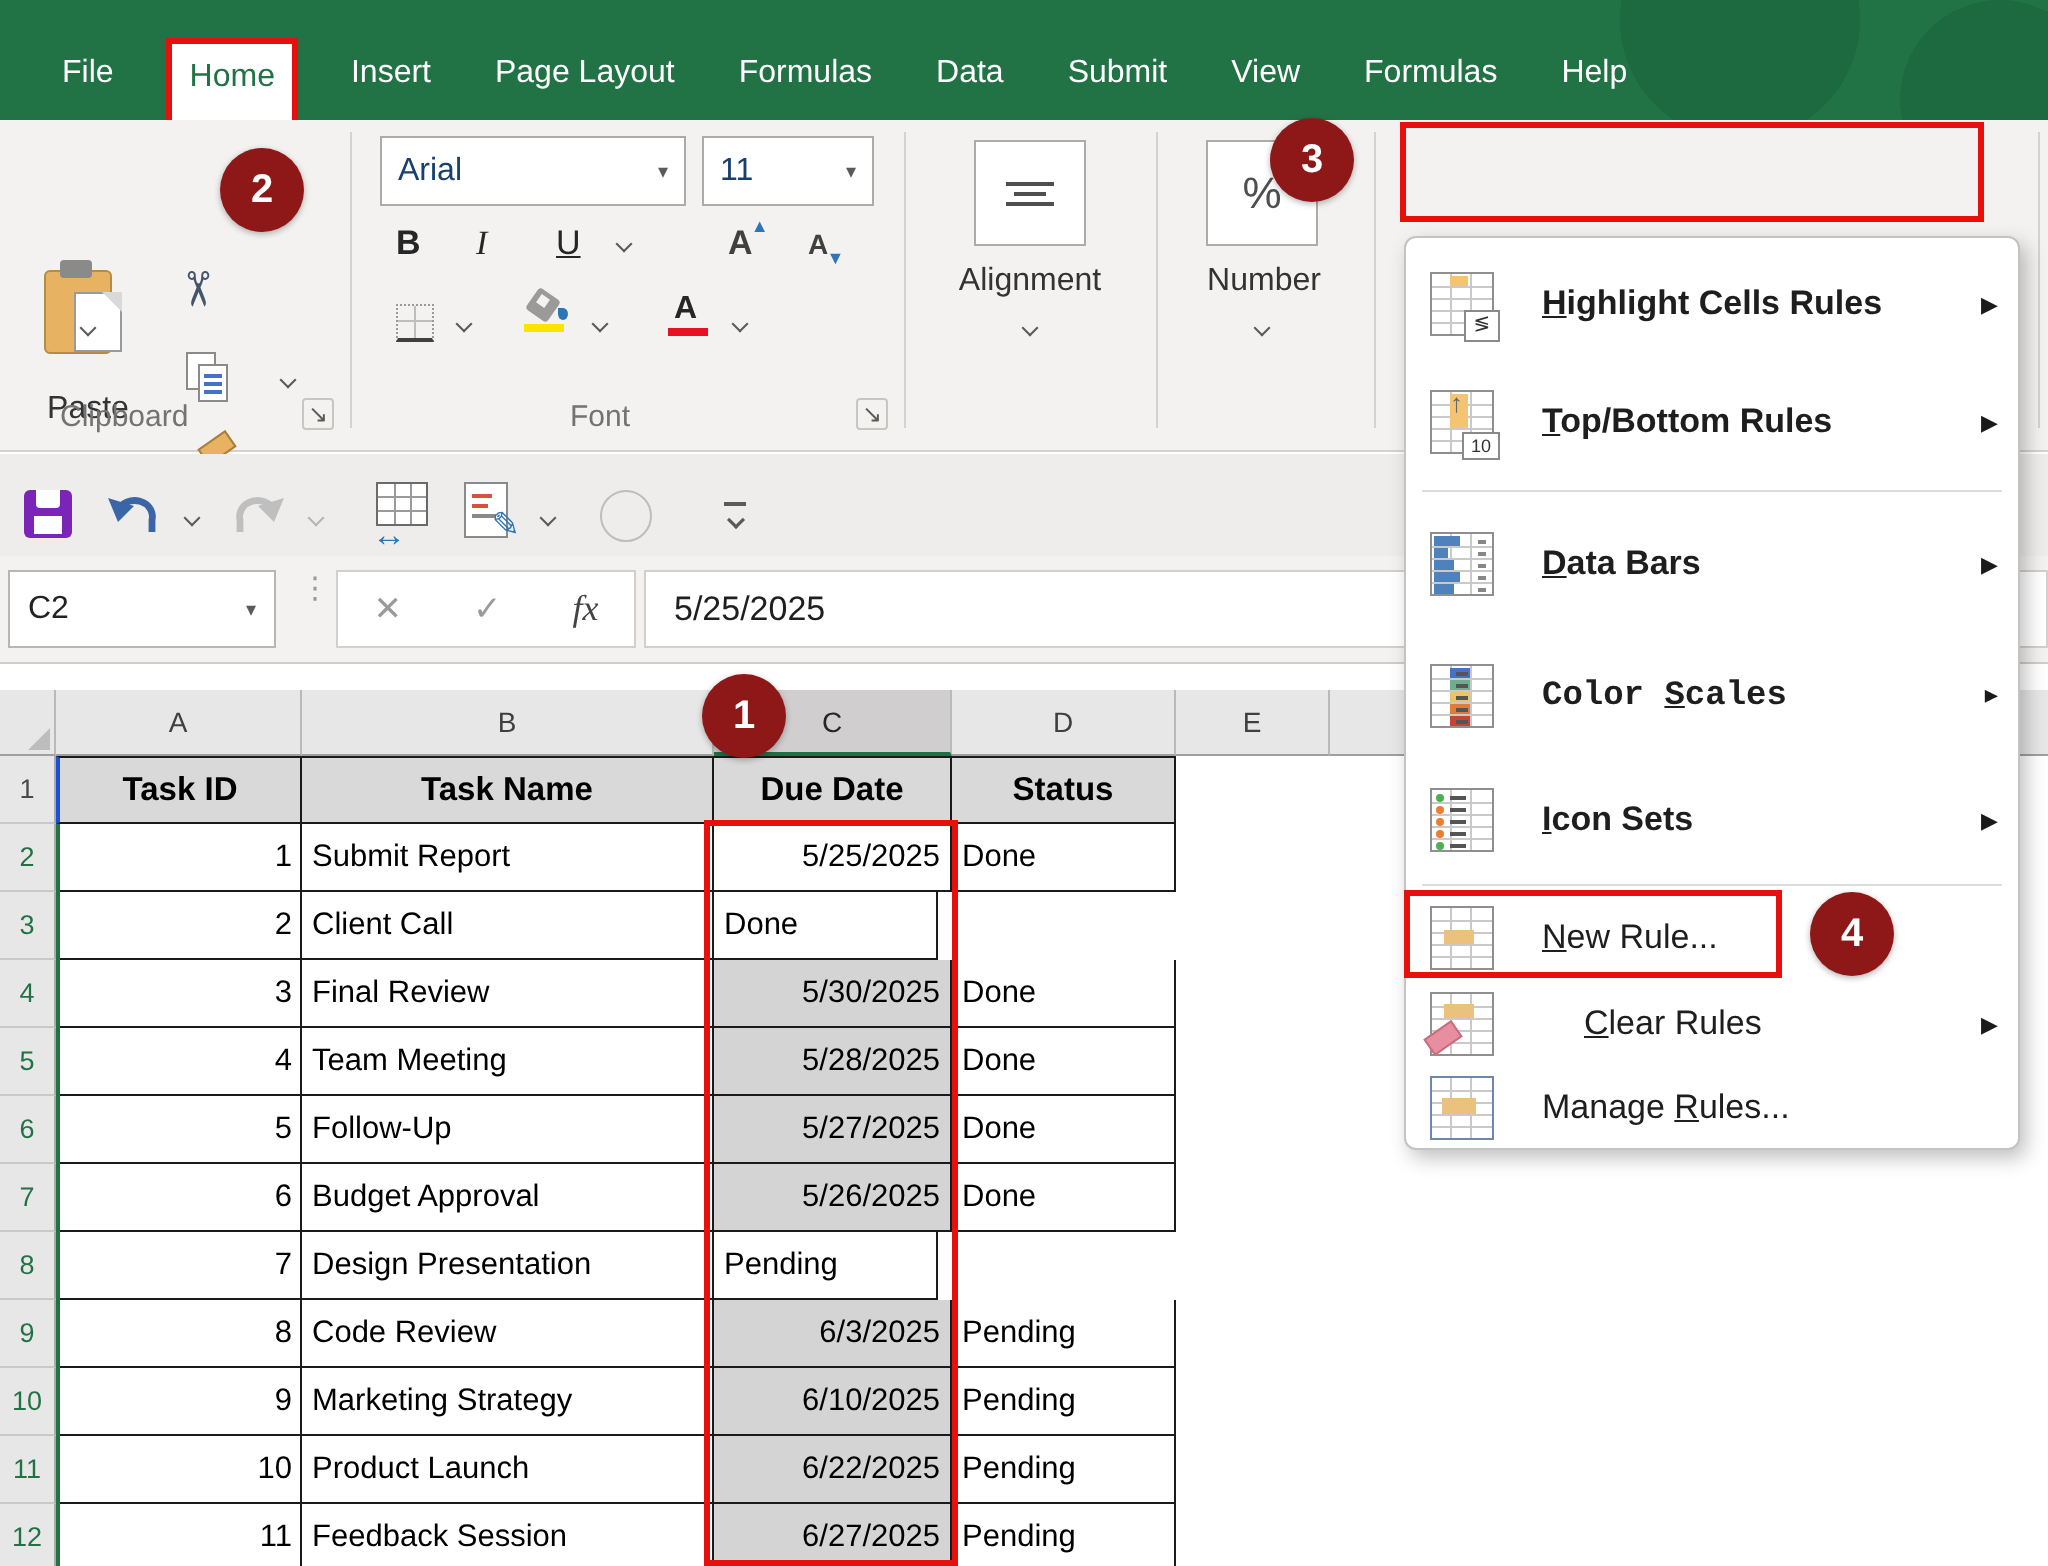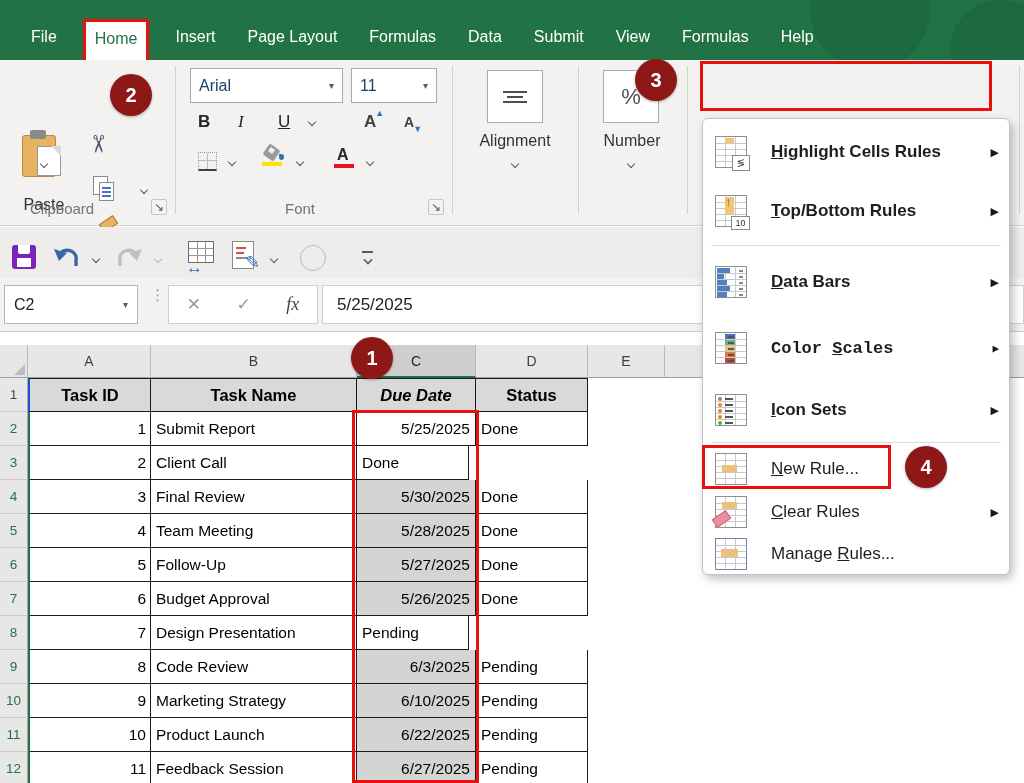--- a/index.html
+++ b/index.html
@@ -291,21 +291,21 @@
       <div class="cell sel" style="width: 119px;">C</div>
       <div class="cell" style="width: 112px;">D</div>
       <div class="cell" style="width: 77px;">E</div>
       <div class="fill"></div>
     </div>
   <div id="rows">
       <div class="srow hdrrow">
         <div class="rno plain">1</div>
         <div class="cell tcell ca" style="justify-content: center; padding: 0px;">Task ID</div>
         <div class="cell tcell cb" style="justify-content: center; padding: 0px;">Task Name</div>
-        <div class="cell tcell cc" style="justify-content: center; padding: 0px; font-style: italic;">Due Date</div>
+        <div class="cell tcell cc" style="justify-content: center; padding: 0px;">Due Date</div>
         <div class="cell tcell cd" style="justify-content: center; padding: 0px;">Status</div>
         <div class="cell ce"></div>
       </div>
       <div class="srow">
         <div class="rno">2</div>
         <div class="cell tcell ca">1</div>
         <div class="cell tcell cb">Submit Report</div>
         <div class="cell tcell cc">5/25/2025</div>
         <div class="cell tcell cd">Done</div>
         <div class="cell ce"></div>
@@ -459,21 +459,21 @@
       <span class="mlabel b"><u>I</u>con Sets</span>
       <span class="marrow">▶</span>
     </div>
     <div class="msep"></div>
     <div class="mitem" style="height: 44px;">
       <span class="mgrid">
         <span class="abs" style="left:6px;top:11px;width:15px;height:7px;background:#EBC17E"></span>
       </span>
       <span class="mlabel"><u>N</u>ew Rule...</span>
     </div>
-    <div class="mitem" style="height: 42px;">
+    <div class="mitem" style="height: 42px; gap: 21px;">
       <span class="mgrid">
         <span class="abs" style="left:6px;top:5px;width:15px;height:7px;background:#EBC17E"></span>
         <span class="abs" style="left:-3px;top:17px;width:15px;height:8px;background:#E78FA0;border:1px solid #c86c7e;transform:rotate(-35deg)"></span>
       </span>
       <span class="mlabel"><u>C</u>lear Rules</span>
       <span class="marrow">▶</span>
     </div>
     <div class="mitem" style="height: 42px;">
       <span class="mgrid" style="border-color: rgb(111, 135, 168);">
         <span class="abs" style="left:5px;top:10px;width:17px;height:8px;background:#EBC17E"></span>

